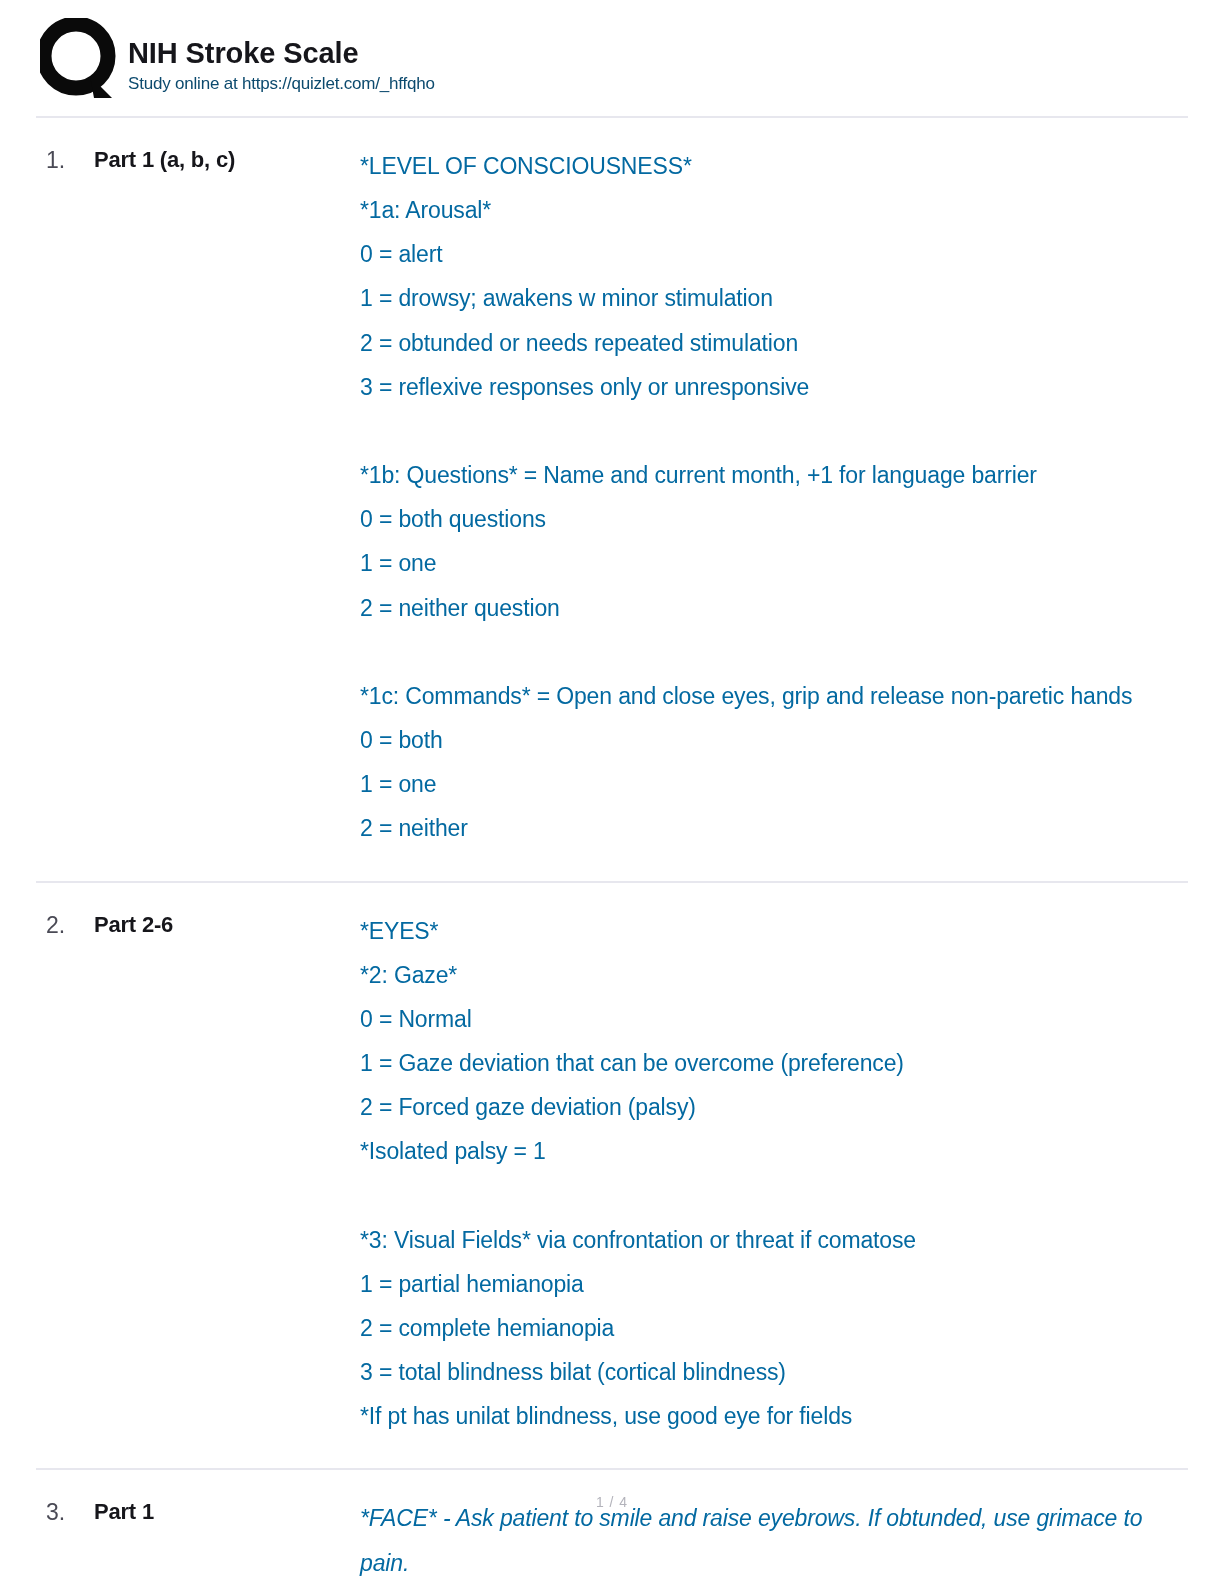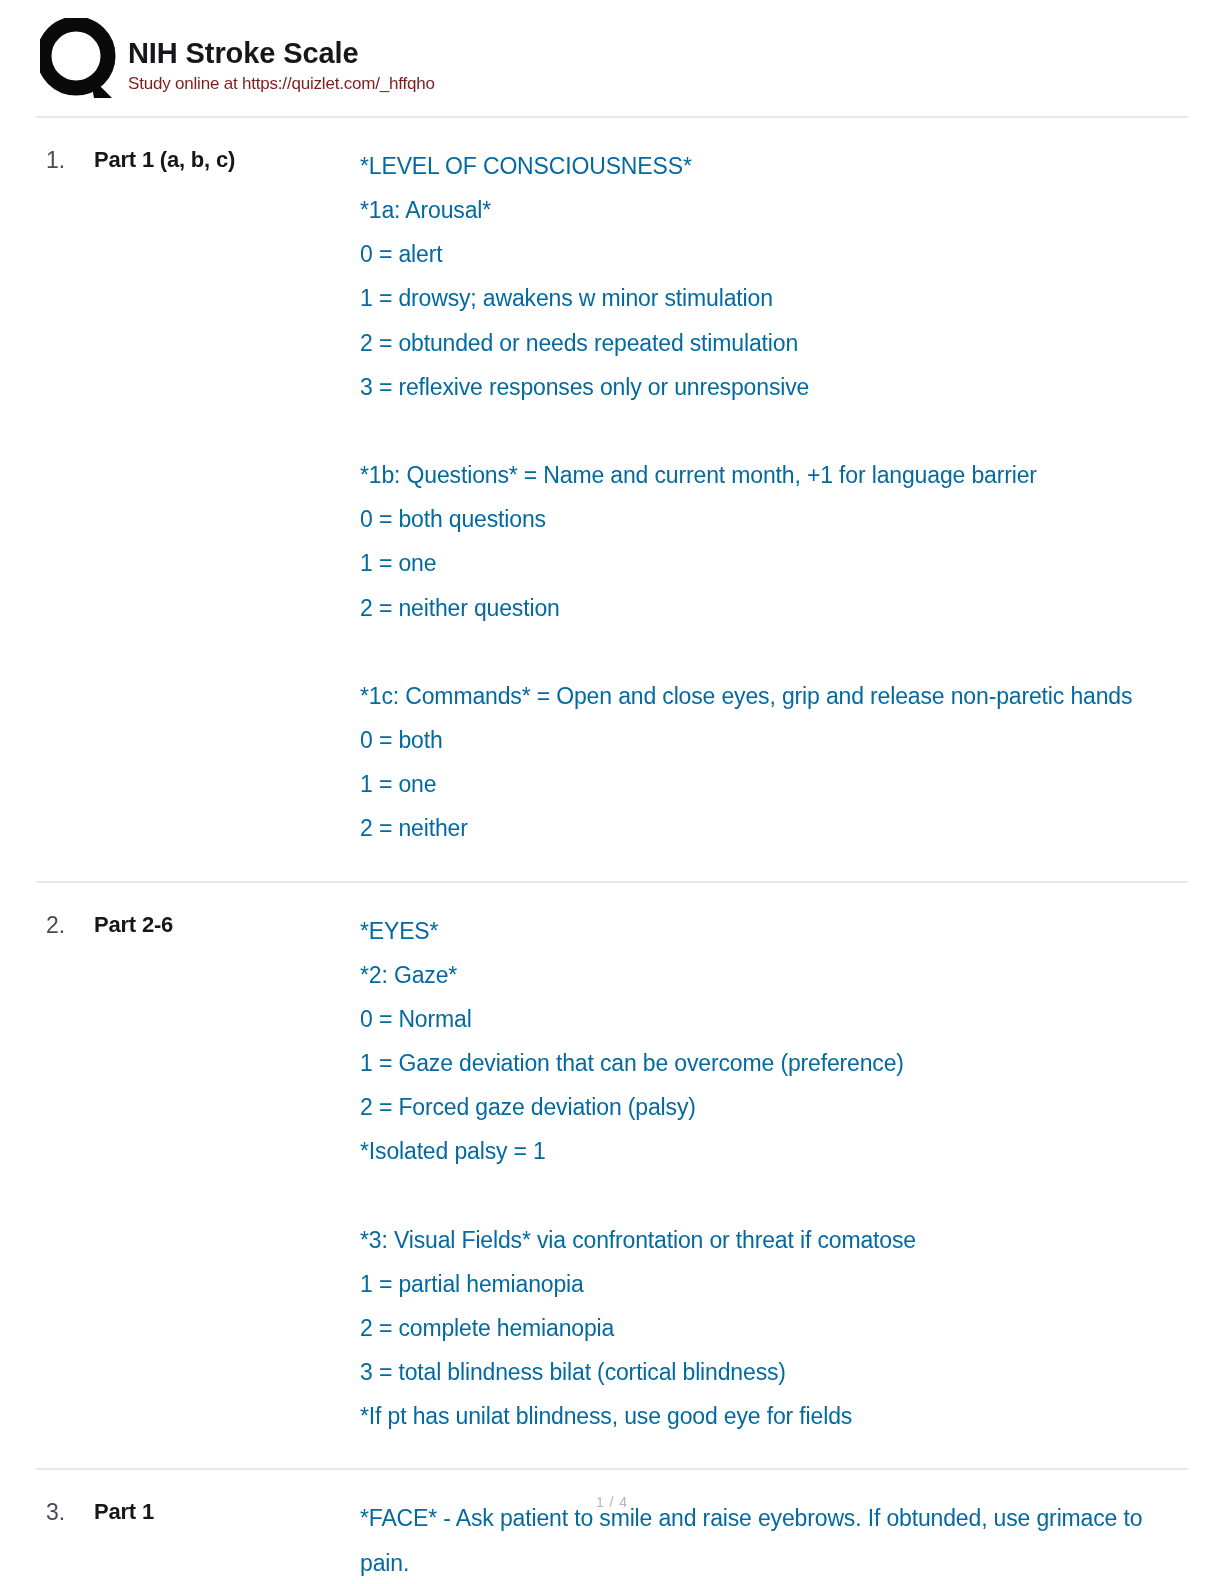--- a/index.html
+++ b/index.html
@@ -48,21 +48,21 @@
   .doc-title {
     font-size: 29px;
     font-weight: 600;
     letter-spacing: -0.1px;
     color: #16161b;
     line-height: 1.18;
     font-family: "Liberation Sans", sans-serif;
   }
   .doc-subtitle {
     font-size: 17px;
-    color: #7f1d1d;
+    color: #0c4a6e;
     margin-top: 3px;
     letter-spacing: -0.2px;
     font-family: "Liberation Sans", sans-serif;
   }
 
   .divider {
     height: 2px;
     background: #e7e7ee;
     margin: 0 0 0 0;
     width: 100%;
@@ -94,21 +94,21 @@
   }
   .row-def {
     flex: 1 1 auto;
     font-size: 23px;
     color: #0369a1;
     line-height: 1.92;
     letter-spacing: -0.15px;
     white-space: pre-wrap;
     font-weight: 400;
   }
-  .row-def.wrap { white-space: normal; }
+  .row-def.wrap { white-space: normal; font-style: italic; }
 
   
   .footer {
     position: absolute;
     left: 0;
     right: 0;
     bottom: 74px;
     text-align: center;
     font-size: 14px;
     color: #b3b3bb;

